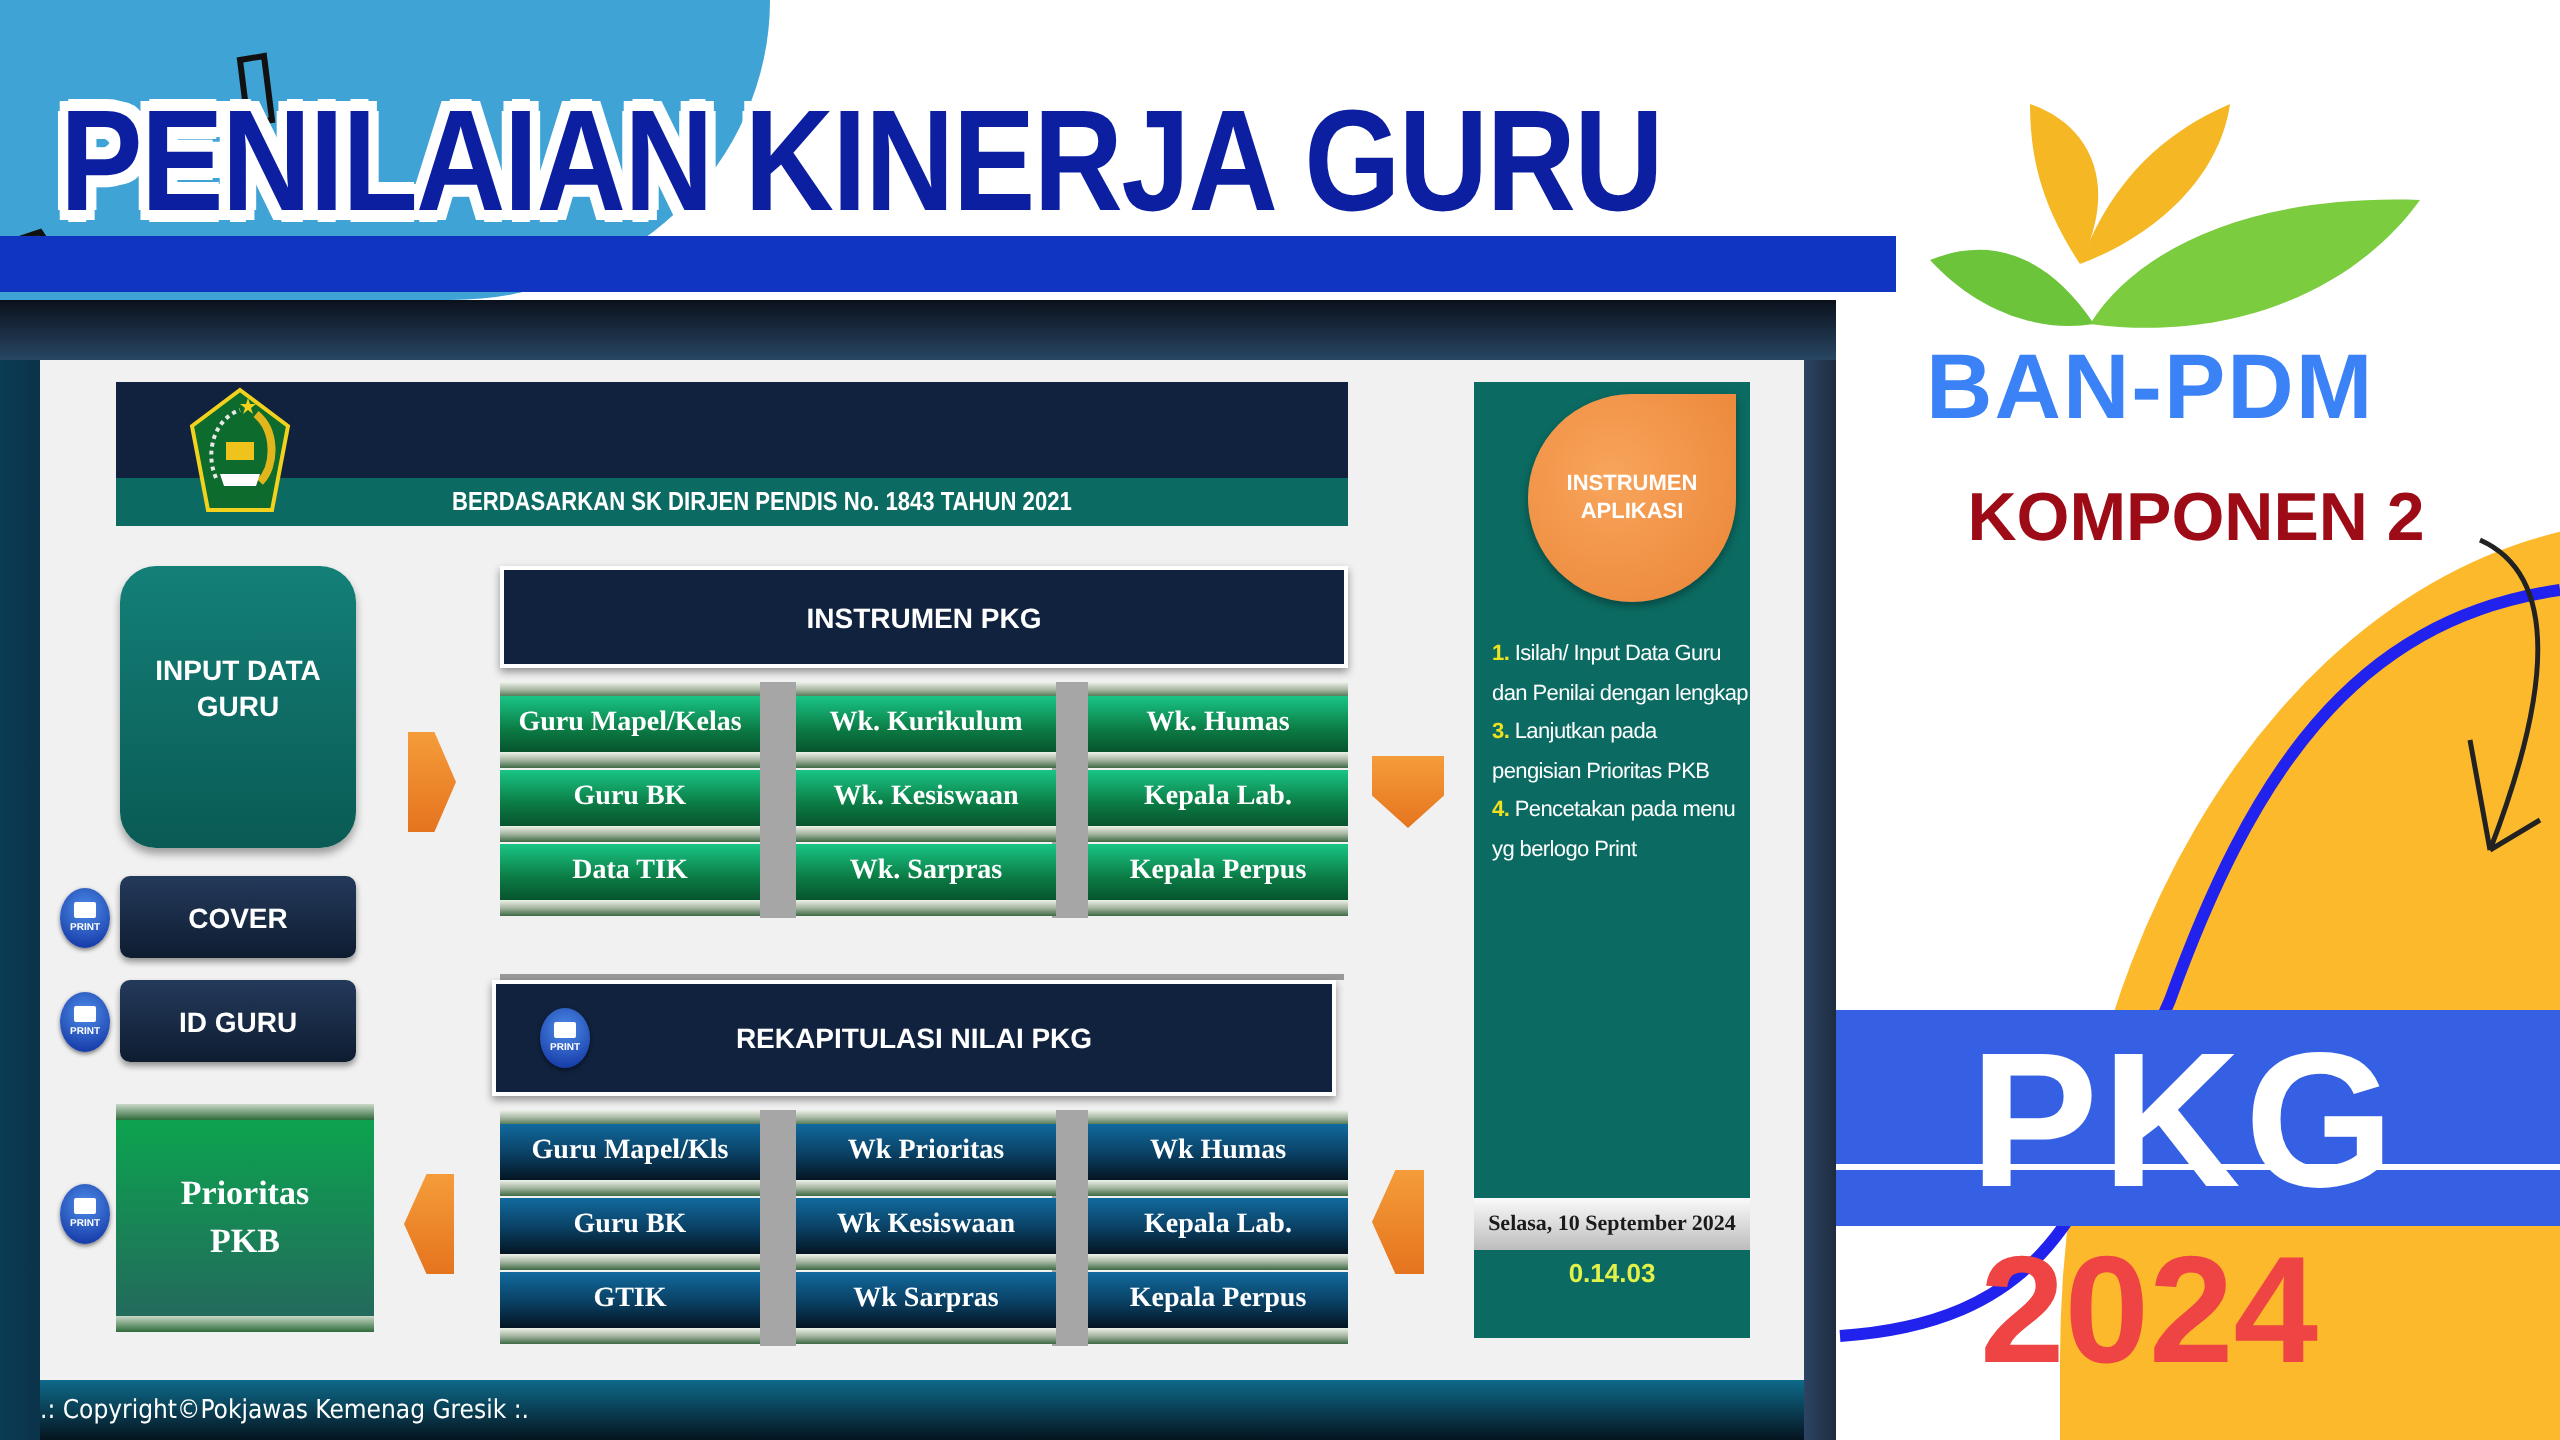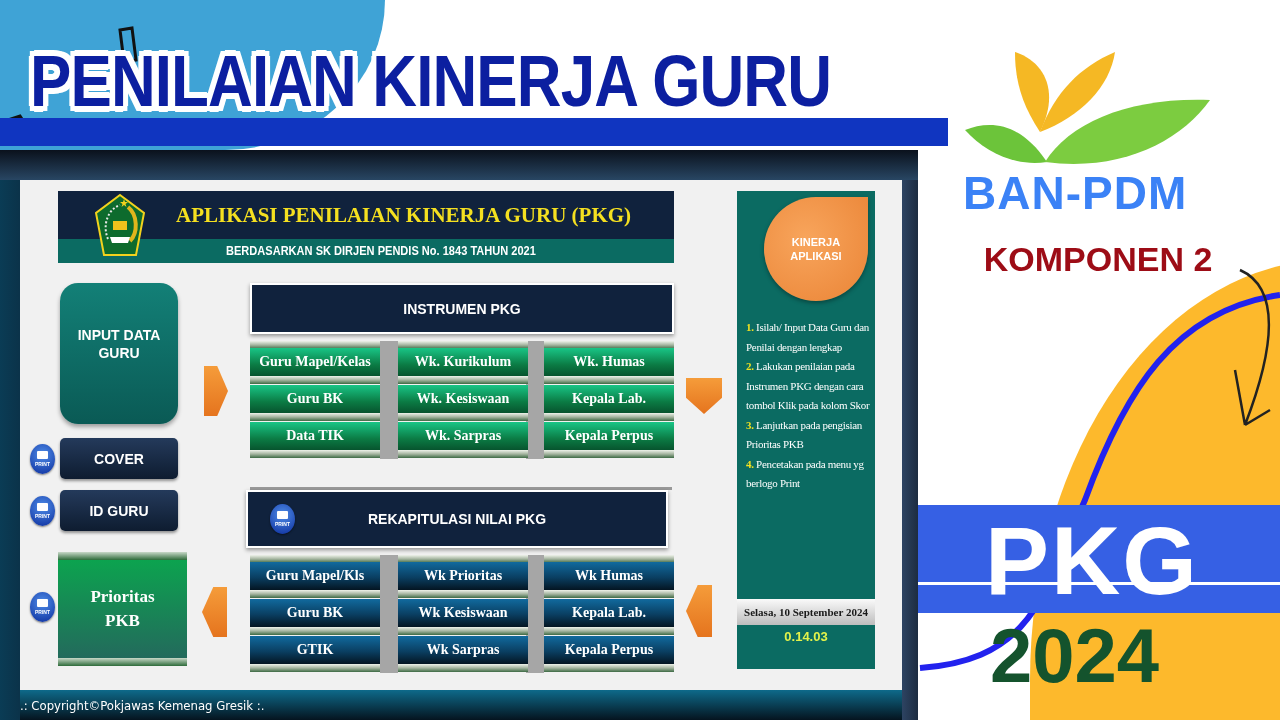--- a/index.html
+++ b/index.html
@@ -7,21 +7,21 @@
 .abs{position:absolute}
 
 #blue-blob{left:0;top:0;width:385px;height:150px;background:#3fa3d6;border-bottom-right-radius:160px 150px}
 #title-band{left:0;top:118px;width:948px;height:28px;background:#1035c0}
 #title-text{left:30px;top:40px;font-size:72px;font-weight:bold;color:#0c1fa0;letter-spacing:-1px;font-family:"Liberation Sans",sans-serif;transform:scaleX(.86);transform-origin:left;white-space:nowrap;
  text-shadow:-5px -5px 0 #fff,5px -5px 0 #fff,-5px 5px 0 #fff,5px 5px 0 #fff,0 -6px 0 #fff,0 6px 0 #fff,-6px 0 0 #fff,6px 0 0 #fff}
 #yellow-shape{left:1030px;top:260px;width:400px;height:520px;background:#fdb92c;border-top-left-radius:300px 420px}
 #pkg-band{left:918px;top:505px;width:362px;height:108px;background:#3660e4}
 #pkg-line{left:918px;top:582px;width:362px;height:3px;background:#fff}
 #pkg-text{left:985px;top:506px;font-size:96px;font-weight:bold;color:#fff;letter-spacing:2px}
-#year-text{left:990px;top:612px;font-size:76px;font-weight:bold;color:#14532d}
+#year-text{left:990px;top:612px;font-size:76px;font-weight:bold;color:#ef4444}
 #logo-svg{left:960px;top:22px}
 #ban-text{left:963px;top:166px;font-size:46px;font-weight:bold;color:#3b82f6;letter-spacing:1px}
 #komp-text{left:962px;top:238px;font-size:34px;font-weight:bold;color:#9d0c16;text-align:center;width:272px;line-height:42px}
 #curve-svg{left:915px;top:250px}
 
 #app-frame{left:0;top:150px;width:918px;height:570px;background:linear-gradient(90deg,#0a3c55 0%,#0b2f45 3%,#1d3a5b 50%,#42628f 96%,#1d2c40 100%)}
 #app-top-shade{left:0;top:150px;width:918px;height:30px;background:linear-gradient(180deg,#0a111c,#284663)}
 #app-canvas{left:20px;top:180px;width:882px;height:510px;background:#f1f1f1}
 #app-footer{left:20px;top:690px;width:882px;height:30px;background:linear-gradient(180deg,#0e6a8a,#05141f)}
 #footer-text{left:0;top:8px;width:882px;text-align:left;color:#fff;font-size:13px;font-family:"DejaVu Sans Condensed","DejaVu Sans",sans-serif}
@@ -60,21 +60,21 @@
 #grid-instr{left:250px;top:341px;height:118px}
 #grid-rekap{left:250px;top:555px;height:118px}
 .col-sep{background:#a6a6a6;width:18px}
 .cell{position:absolute;width:130px;height:28px;display:flex;align-items:center;justify-content:center;color:#fff;font-family:"Liberation Serif",serif;font-weight:bold;font-size:14px;white-space:nowrap}
 .g-instr{background:linear-gradient(180deg,#19c586,#0b7b44 60%,#07542e)}
 .g-rekap{background:linear-gradient(180deg,#116a9e,#0a3f62 55%,#041522)}
 .sepbar{position:absolute;width:130px;height:8px;background:linear-gradient(180deg,#eef2ea,#a5b5a0 50%,#3d6a44)}
 
 #side{left:737px;top:191px;width:138px;height:478px;background:#0b6b62}
 #petunjuk-btn{left:27px;top:6px;width:104px;height:104px;background:radial-gradient(circle at 40% 40%,#f8a55c,#ea8436);border-radius:52px 0 52px 52px;box-shadow:0 2px 4px rgba(0,0,0,.35);color:#fff;font-weight:bold;font-size:11px;display:flex;align-items:center;justify-content:center;text-align:center;line-height:14px}
-#steps{left:9px;top:127px;width:128px;color:#fff;font-size:11px;line-height:19.5px;font-family:Liberation Serif, serif;letter-spacing:-.3px}
+#steps{left:9px;top:127px;width:128px;color:#fff;font-size:11px;line-height:19.5px;font-family:Liberation Sans, sans-serif;letter-spacing:-.3px}
 #steps .n{color:#f0e020;font-weight:bold}
 #date-bar{left:0;top:408px;width:138px;height:26px;background:linear-gradient(180deg,#fafafa,#bdbdbd);color:#1a1a1a;font-family:"Liberation Serif",serif;font-weight:bold;font-size:11px;display:flex;align-items:center;justify-content:center;white-space:nowrap}
 #time-text{left:0;top:438px;width:138px;text-align:center;color:#e3f24a;font-weight:bold;font-size:13px}
 </style>
 </head>
 <body>
 
 <div class="abs" id="blue-blob"></div>
 <svg class="abs" style="left:0;top:20px" width="140" height="110">
   <path d="M120 10 L132 8 L136 40 L124 42 Z" fill="none" stroke="#111" stroke-width="3"></path>
@@ -115,21 +115,20 @@
   <div class="abs" id="hdr-top"></div>
   <div class="abs" id="hdr-bot"></div>
   <svg class="abs" id="kemenag" width="52" height="66">
     <polygon points="26,2 50,20 42,62 10,62 2,20" fill="#0d6b2d" stroke="#f3d21d" stroke-width="2"></polygon>
     <path d="M14 46 C8 32 14 16 26 12" fill="none" stroke="#e8e8e8" stroke-width="2" stroke-dasharray="2 2"></path>
     <path d="M34 14 C44 22 44 40 36 48" fill="none" stroke="#e0b61c" stroke-width="4"></path>
     <rect x="19" y="28" width="14" height="9" fill="#f0c21c"></rect>
     <path d="M16 44 L36 44 L34 50 L18 50 Z" fill="#fff"></path>
     <polygon points="30,6 31,9 34,9 31.5,11 32.5,14 30,12 27.5,14 28.5,11 26,9 29,9" fill="#f3d21d"></polygon>
   </svg>
-  <div class="abs" id="hdr-title">APLIKASI PENILAIAN KINERJA GURU (PKG)</div>
   <div class="abs" id="hdr-sub">BERDASARKAN SK DIRJEN PENDIS No. 1843 TAHUN 2021</div>
 </div>
 
 <div class="abs" id="btn-input">INPUT DATA GURU</div>
 
 <div class="abs print" style="left:30px;top:444px">
     <i></i>
     <b>PRINT</b>
   </div>
 <div class="abs btn-dark" id="btn-cover">COVER</div>
@@ -225,25 +224,24 @@
   <div class="cell g-rekap" style="left:294px;top:81px">Kepala Perpus</div>
 
   <div class="sepbar" style="left:0;top:109px"></div>
   <div class="sepbar" style="left:148px;top:109px"></div>
   <div class="sepbar" style="left:294px;top:109px"></div>
 </div>
 
 <div class="abs" id="side">
   <div class="abs" id="petunjuk-btn">
     <div>
-      <div>KINERJA</div>
+      <div>INSTRUMEN</div>
       <div>APLIKASI</div>
     </div>
   </div>
   <div class="abs" id="steps">
     <div><span class="n">1.</span> <span>Isilah/ Input Data Guru dan Penilai dengan lengkap</span></div>
-    <div><span class="n">2.</span> <span>Lakukan penilaian pada Instrumen PKG dengan cara tombol Klik pada kolom Skor</span></div>
     <div><span class="n">3.</span> <span>Lanjutkan pada pengisian Prioritas PKB</span></div>
     <div><span class="n">4.</span> <span>Pencetakan pada menu yg berlogo Print</span></div>
   </div>
   <div class="abs" id="date-bar">Selasa, 10 September 2024</div>
   <div class="abs" id="time-text">0.14.03</div>
 </div>
 
 </body></html>

